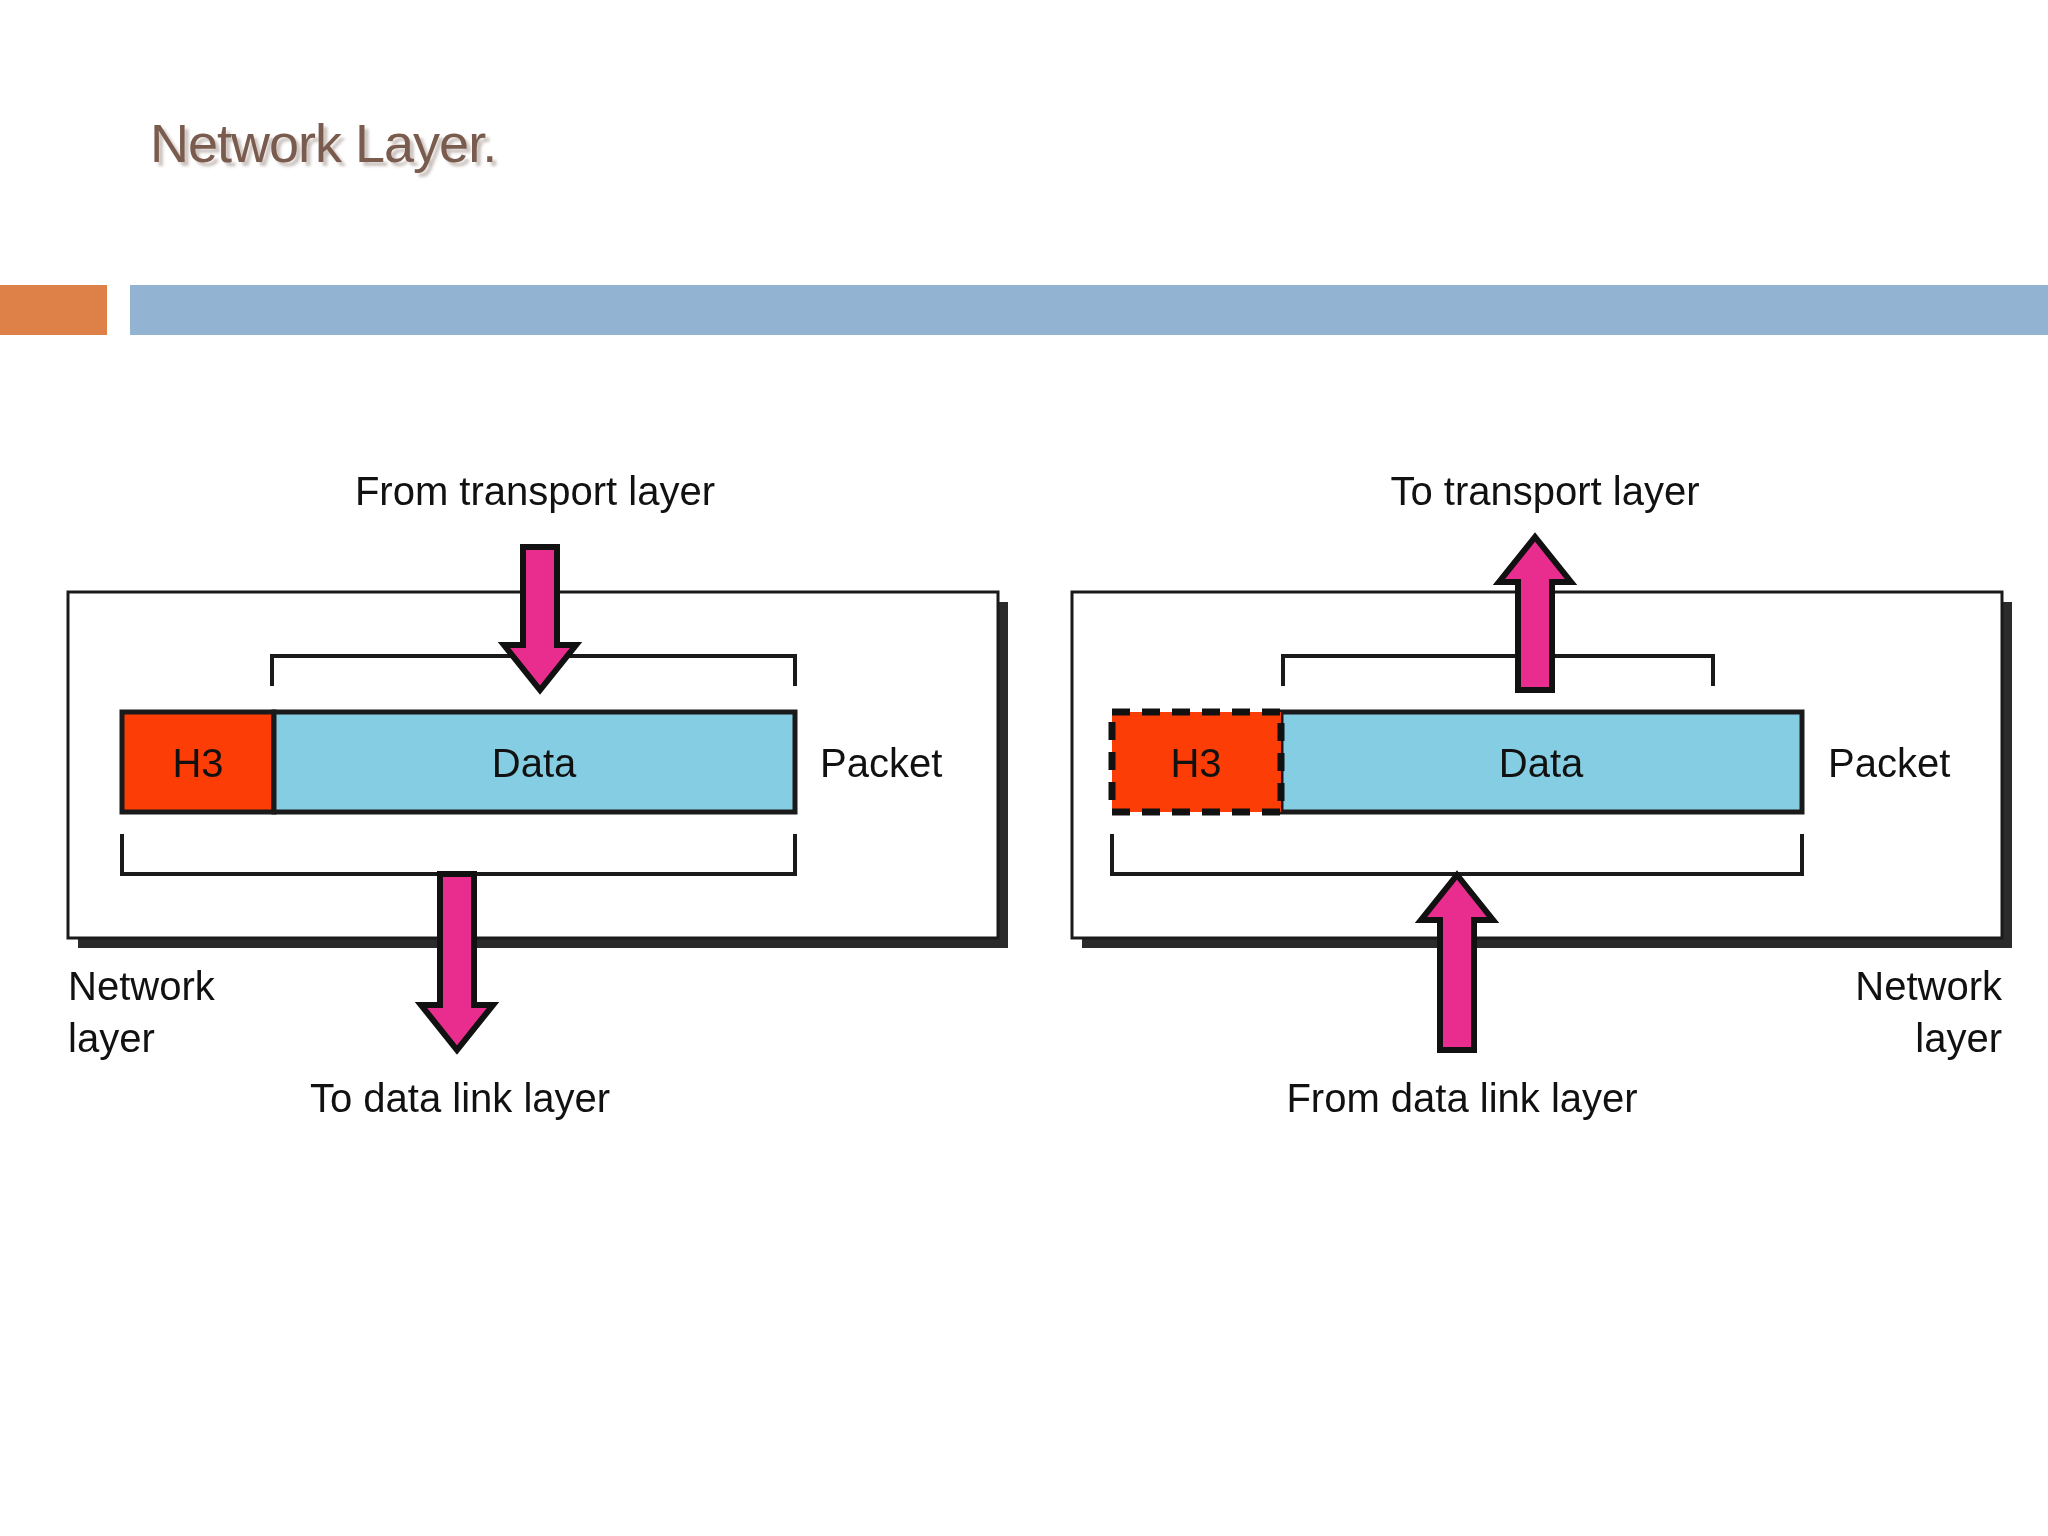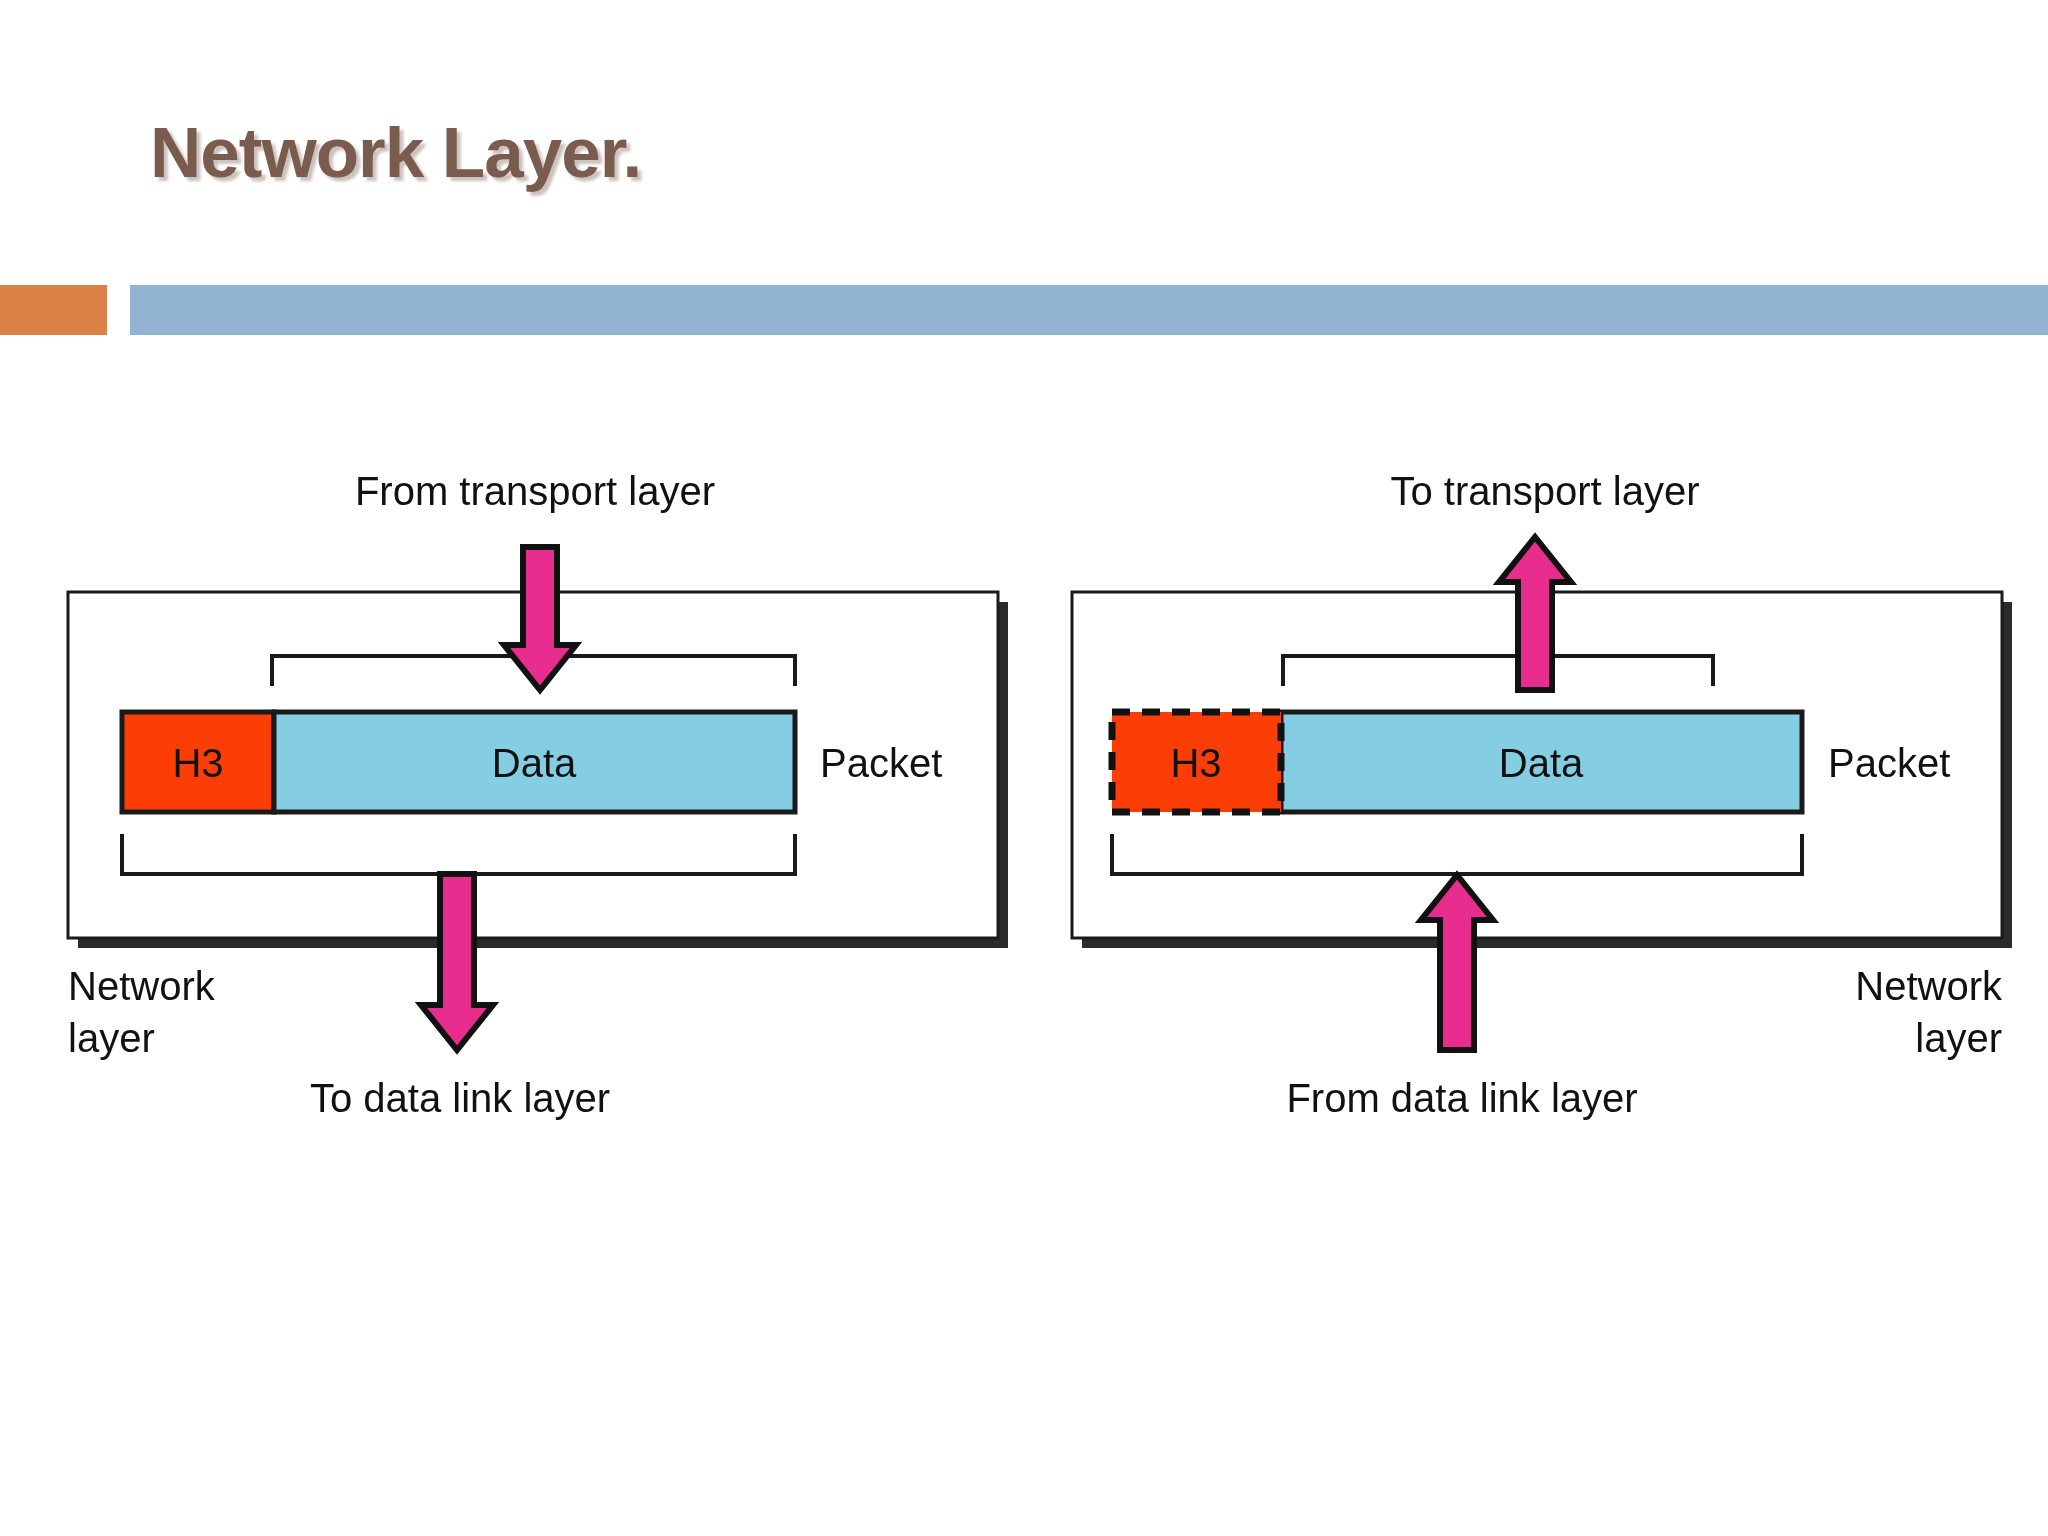--- a/index.html
+++ b/index.html
@@ -14,22 +14,22 @@
     overflow: hidden;
     font-family: "Liberation Sans", sans-serif;
     background: #ffffff;
   }
 
   
   #slide-title {
     position: absolute;
     left: 150px;
     top: 112px;
-    font-size: 71px;
-    font-weight: bold;
+    font-size: 54px;
+    font-weight: normal;
     letter-spacing: -1px;
     color: #7a5c4e;
     text-shadow: 4px 4px 3px rgba(140,120,110,0.45);
     white-space: nowrap;
   }
 
   
   #rule-orange {
     position: absolute;
     left: 0px;

